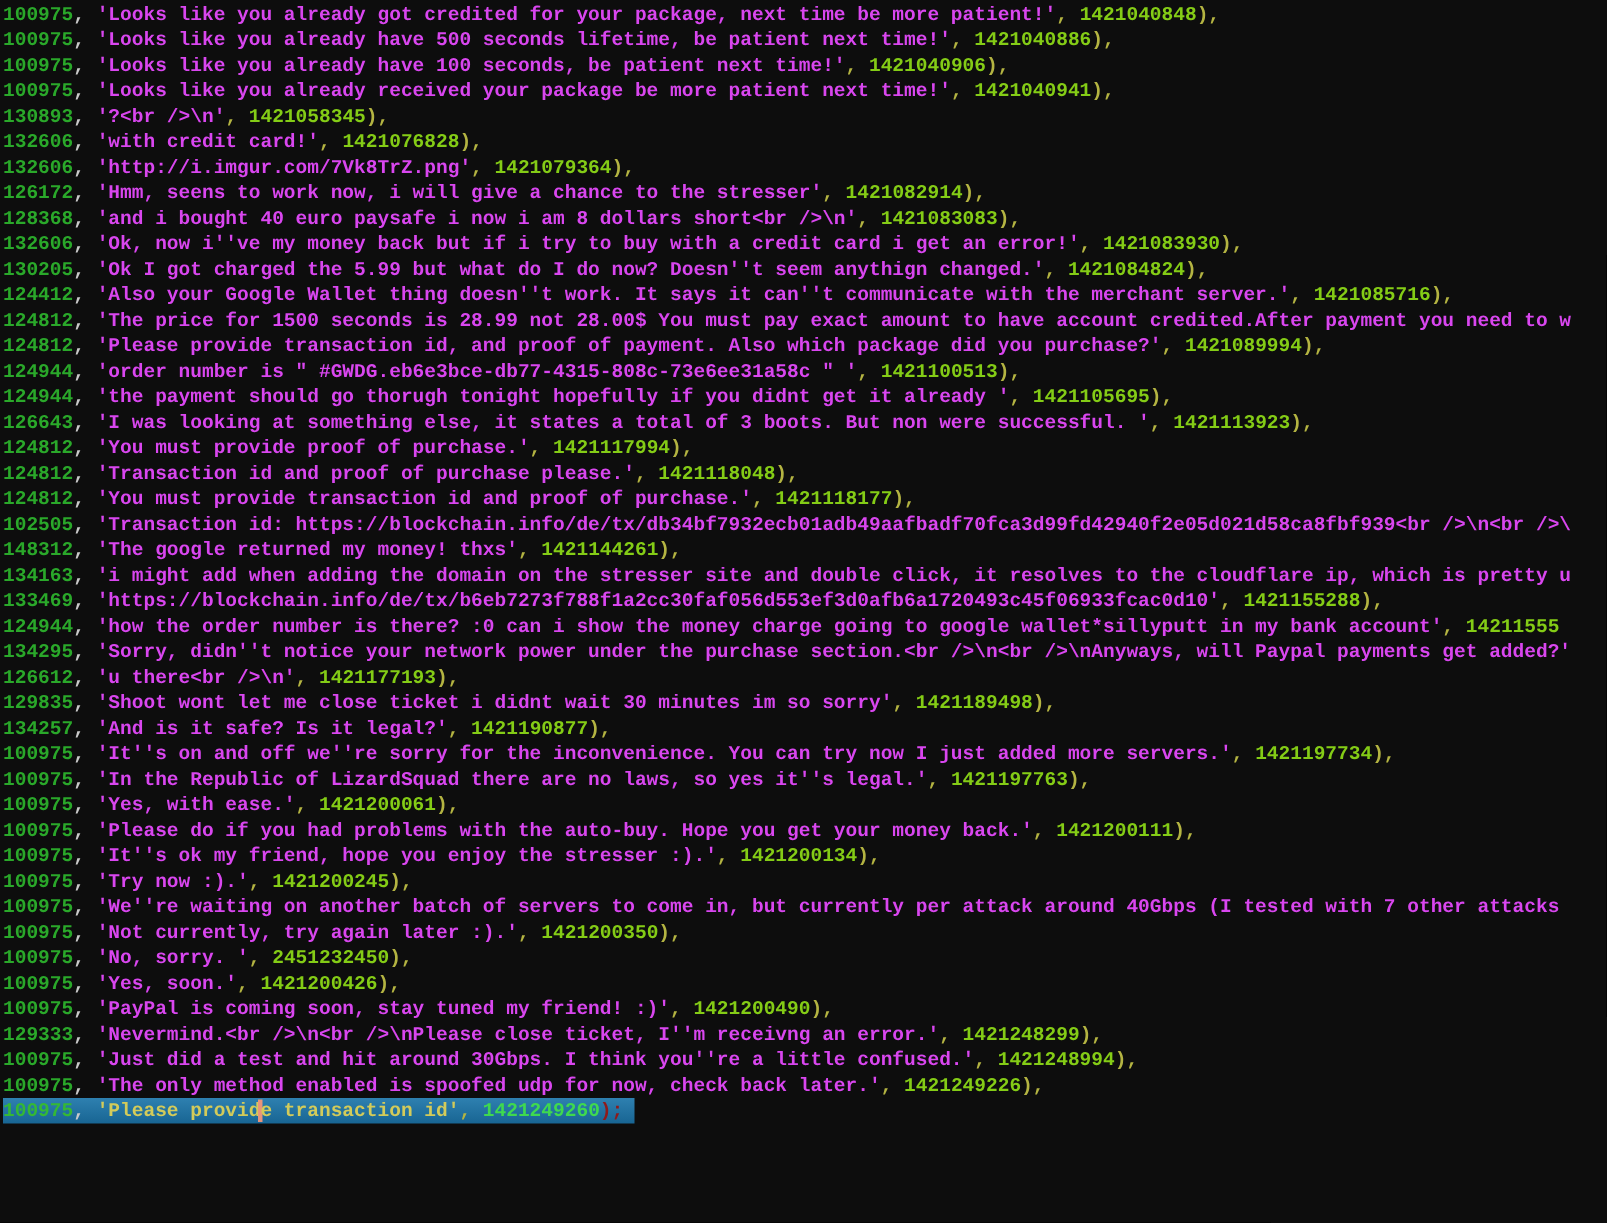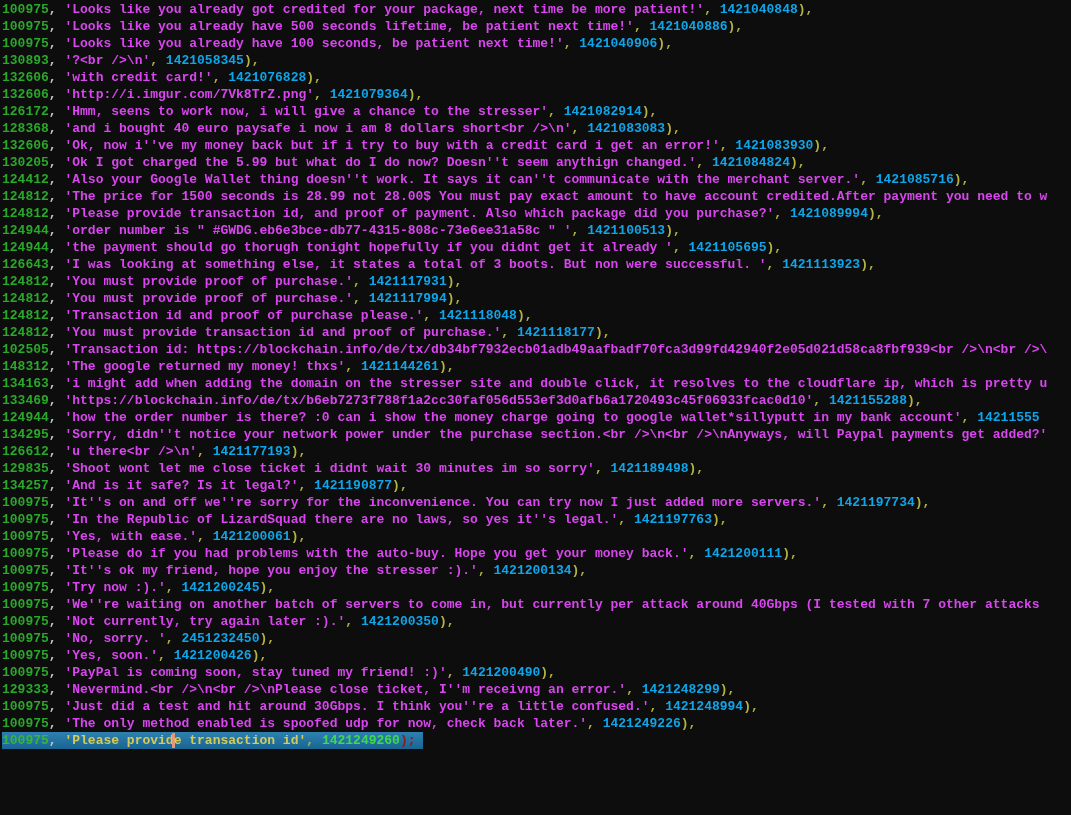--- a/index.html
+++ b/index.html
@@ -15,21 +15,21 @@
     font-size: 13px;
     line-height: 17px;
     font-weight: bold;
     cursor: text;
   }
   .line { white-space: pre; height: 17px; }
   .c-id   { color: #2aa82a; }
   .c-sep  { color: #c9c9c9; }
   .c-str  { color: #d946ef; }
   .c-sep2 { color: #b4b442; }
-  .c-ts   { color: #0ea5e9; }
+  .c-ts   { color: #84cc16; }
   .c-end  { color: #b4b442; }
   .line.hl {
     display: inline-block;
     background: linear-gradient(#2e80b0, #186593);
     padding-right: 7px;
   }
   .line.hl .c-id  { color: #35b835; }
   .line.hl .c-str { color: #d3cb5a; }
   .line.hl .c-ts  { color: #3fd94f; }
   .line.hl .c-end { color: #8f1a1a; }
@@ -46,20 +46,21 @@
 <body>
 
 <div class="screen">
   <div id="lines">
   <div class="line"><span class="c-id">100975</span><span class="c-sep">, </span><span class="c-str">'Looks like you already got credited for your package, next time be more patient!'</span><span class="c-sep2">, </span><span class="c-ts">1421040848</span><span class="c-end">),</span></div>
 
   <div class="line"><span class="c-id">100975</span><span class="c-sep">, </span><span class="c-str">'Looks like you already have 500 seconds lifetime, be patient next time!'</span><span class="c-sep2">, </span><span class="c-ts">1421040886</span><span class="c-end">),</span></div>
 
   <div class="line"><span class="c-id">100975</span><span class="c-sep">, </span><span class="c-str">'Looks like you already have 100 seconds, be patient next time!'</span><span class="c-sep2">, </span><span class="c-ts">1421040906</span><span class="c-end">),</span></div>
 
+  <div class="line"><span class="c-id">100975</span><span class="c-sep">, </span><span class="c-str">'Looks like you already received your package be more patient next time!'</span><span class="c-sep2">, </span><span class="c-ts">1421040941</span><span class="c-end">),</span></div>
 
   <div class="line"><span class="c-id">130893</span><span class="c-sep">, </span><span class="c-str">'?&lt;br /&gt;\n'</span><span class="c-sep2">, </span><span class="c-ts">1421058345</span><span class="c-end">),</span></div>
 
   <div class="line"><span class="c-id">132606</span><span class="c-sep">, </span><span class="c-str">'with credit card!'</span><span class="c-sep2">, </span><span class="c-ts">1421076828</span><span class="c-end">),</span></div>
 
   <div class="line"><span class="c-id">132606</span><span class="c-sep">, </span><span class="c-str">'http://i.imgur.com/7Vk8TrZ.png'</span><span class="c-sep2">, </span><span class="c-ts">1421079364</span><span class="c-end">),</span></div>
 
   <div class="line"><span class="c-id">126172</span><span class="c-sep">, </span><span class="c-str">'Hmm, seens to work now, i will give a chance to the stresser'</span><span class="c-sep2">, </span><span class="c-ts">1421082914</span><span class="c-end">),</span></div>
 
   <div class="line"><span class="c-id">128368</span><span class="c-sep">, </span><span class="c-str">'and i bought 40 euro paysafe i now i am 8 dollars short&lt;br /&gt;\n'</span><span class="c-sep2">, </span><span class="c-ts">1421083083</span><span class="c-end">),</span></div>
@@ -73,21 +74,20 @@
   <div class="line"><span class="c-id">124812</span><span class="c-sep">, </span><span class="c-str">'The price for 1500 seconds is 28.99 not 28.00$ You must pay exact amount to have account credited.After payment you need to w</span></div>
 
   <div class="line"><span class="c-id">124812</span><span class="c-sep">, </span><span class="c-str">'Please provide transaction id, and proof of payment. Also which package did you purchase?'</span><span class="c-sep2">, </span><span class="c-ts">1421089994</span><span class="c-end">),</span></div>
 
   <div class="line"><span class="c-id">124944</span><span class="c-sep">, </span><span class="c-str">'order number is " #GWDG.eb6e3bce-db77-4315-808c-73e6ee31a58c " '</span><span class="c-sep2">, </span><span class="c-ts">1421100513</span><span class="c-end">),</span></div>
 
   <div class="line"><span class="c-id">124944</span><span class="c-sep">, </span><span class="c-str">'the payment should go thorugh tonight hopefully if you didnt get it already '</span><span class="c-sep2">, </span><span class="c-ts">1421105695</span><span class="c-end">),</span></div>
 
   <div class="line"><span class="c-id">126643</span><span class="c-sep">, </span><span class="c-str">'I was looking at something else, it states a total of 3 boots. But non were successful. '</span><span class="c-sep2">, </span><span class="c-ts">1421113923</span><span class="c-end">),</span></div>
 
-  <div class="line"><span class="c-id">124812</span><span class="c-sep">, </span><span class="c-str">'You must provide proof of purchase.'</span><span class="c-sep2">, </span><span class="c-ts">1421117931</span><span class="c-end">),</span></div>
 
 
   <div class="line"><span class="c-id">124812</span><span class="c-sep">, </span><span class="c-str">'You must provide proof of purchase.'</span><span class="c-sep2">, </span><span class="c-ts">1421117994</span><span class="c-end">),</span></div>
 
   <div class="line"><span class="c-id">124812</span><span class="c-sep">, </span><span class="c-str">'Transaction id and proof of purchase please.'</span><span class="c-sep2">, </span><span class="c-ts">1421118048</span><span class="c-end">),</span></div>
 
   <div class="line"><span class="c-id">124812</span><span class="c-sep">, </span><span class="c-str">'You must provide transaction id and proof of purchase.'</span><span class="c-sep2">, </span><span class="c-ts">1421118177</span><span class="c-end">),</span></div>
 
   <div class="line"><span class="c-id">102505</span><span class="c-sep">, </span><span class="c-str">'Transaction id: https://blockchain.info/de/tx/db34bf7932ecb01adb49aafbadf70fca3d99fd42940f2e05d021d58ca8fbf939&lt;br /&gt;\n&lt;br /&gt;\</span></div>
 

